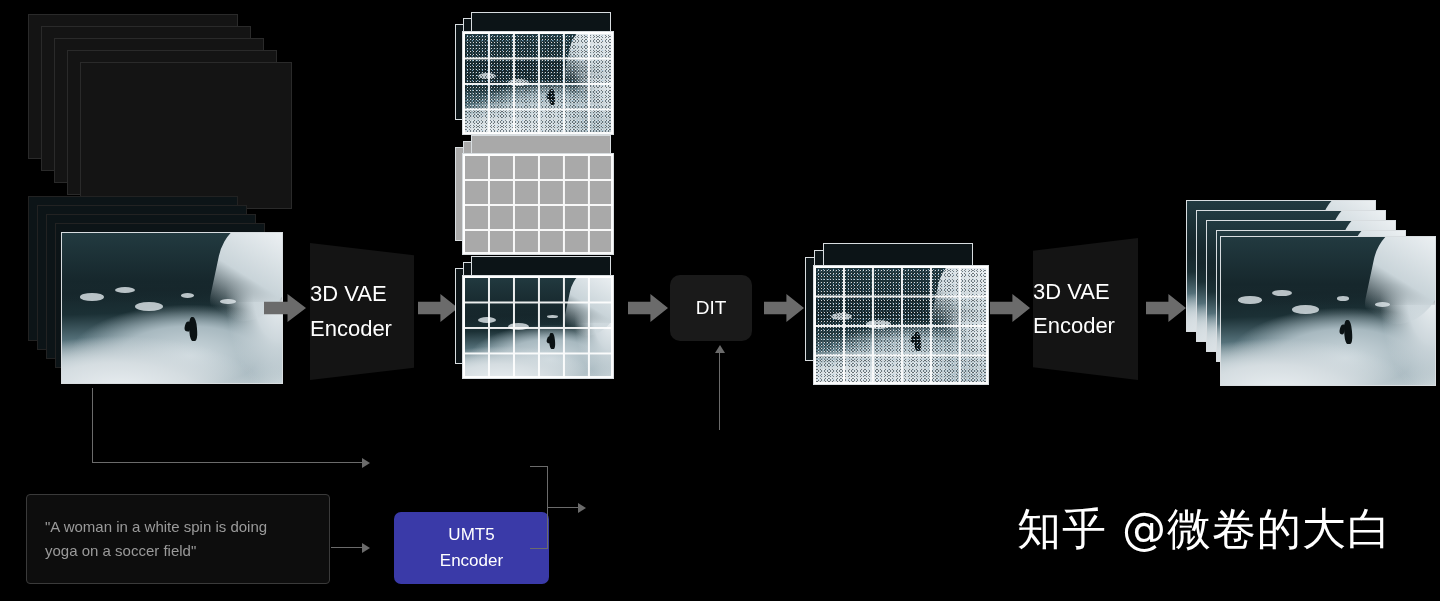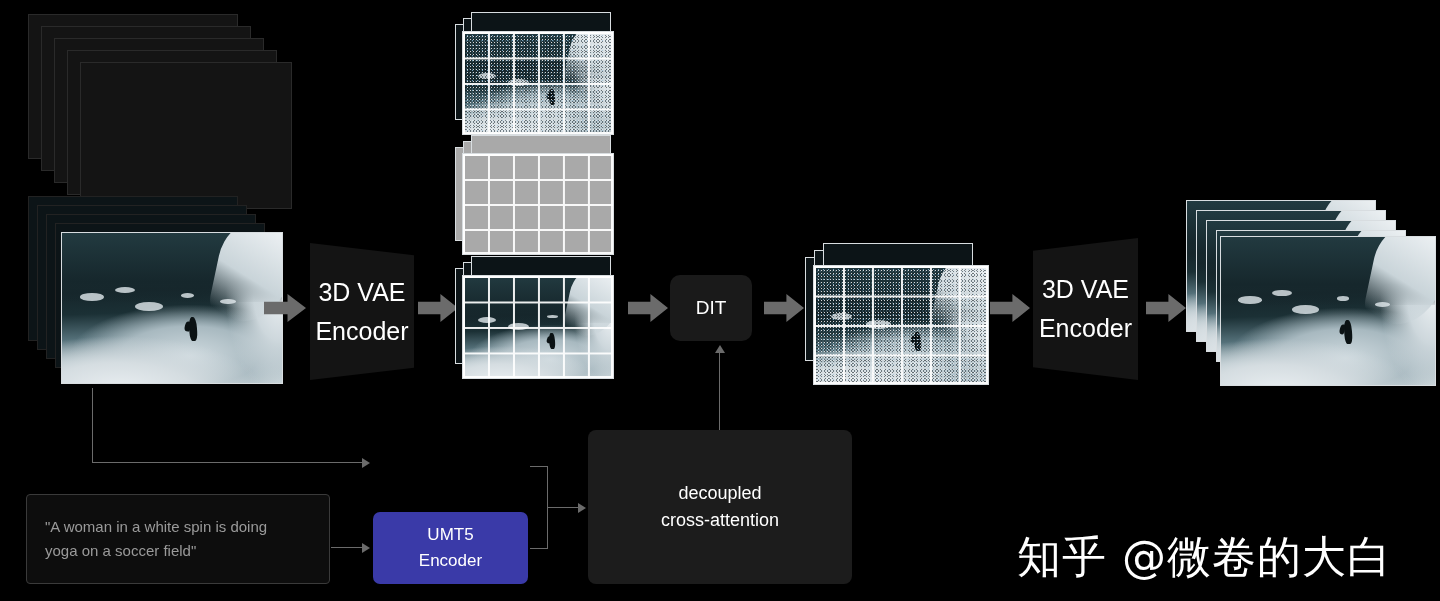--- a/index.html
+++ b/index.html
@@ -148,24 +148,24 @@
     inset: 0;
     background: #a9a9a9;
   }
 
   
   .trap {
     position: absolute;
     background: #141414;
     display: flex;
     flex-direction: column;
-    align-items: center;
+    align-items: flex-start;
     justify-content: center;
     color: #ffffff;
-    font-size: 25px;
+    font-size: 22px;
     line-height: 1.55;
     text-align: center;
   }
   .trap-encoder {
     clip-path: polygon(0% 0%, 100% 9%, 100% 91%, 0% 100%);
   }
   .trap-decoder {
     clip-path: polygon(0% 9%, 100% 0%, 100% 100%, 0% 91%);
   }
   .trap .tl { display: block; }
@@ -422,42 +422,38 @@
         <div class="penguin"></div>
       </div>
     </div>
   </div>
 
   <div class="line" style="left:92px; top:388px; width:1px; height:75px;"></div>
   <div class="line" style="left:92px; top:462px; width:270px; height:1px;"></div>
   <div class="tri-right" style="left:362px; top:458px;"></div>
 
 
-  <div class="box box-umt5" style="left:373px; top:512px; width:155px; height:72px;">
+  <div class="box box-umt5" style="left:394px; top:512px; width:155px; height:72px;">
     <span>UMT5</span>
     <span>Encoder</span>
   </div>
 
   <div class="box box-prompt" style="left:26px; top:494px; width:304px; height:90px;">
     <span>"A woman in a white spin is doing</span>
     <span>yoga on a soccer field"</span>
   </div>
 
   <div class="line" style="left:331px; top:547px; width:32px; height:1px;"></div>
   <div class="tri-right" style="left:362px; top:543px;"></div>
 
   <div class="line" style="left:530px; top:466px; width:18px; height:1px;"></div>
   <div class="line" style="left:530px; top:548px; width:18px; height:1px;"></div>
   <div class="line" style="left:547px; top:466px; width:1px; height:83px;"></div>
   <div class="line" style="left:547px; top:507px; width:32px; height:1px;"></div>
   <div class="tri-right" style="left:578px; top:503px;"></div>
 
-  <div class="box box-xattn" style="left:588px; top:430px; width:264px; height:154px;">
-    <span>decoupled</span>
-    <span>cross-attention</span>
-  </div>
 
   <div class="line" style="left:719px; top:352px; width:1px; height:78px;"></div>
   <div class="tri-up" style="left:715px; top:345px;"></div>
 
-  <div class="watermark" style="left:1017px; top:500px;margin-top:28px;">知乎 @微卷的大白</div>
+  <div class="watermark" style="left:1017px; top:500px;">知乎 @微卷的大白</div>
 
 </div>
 
 </body></html>

